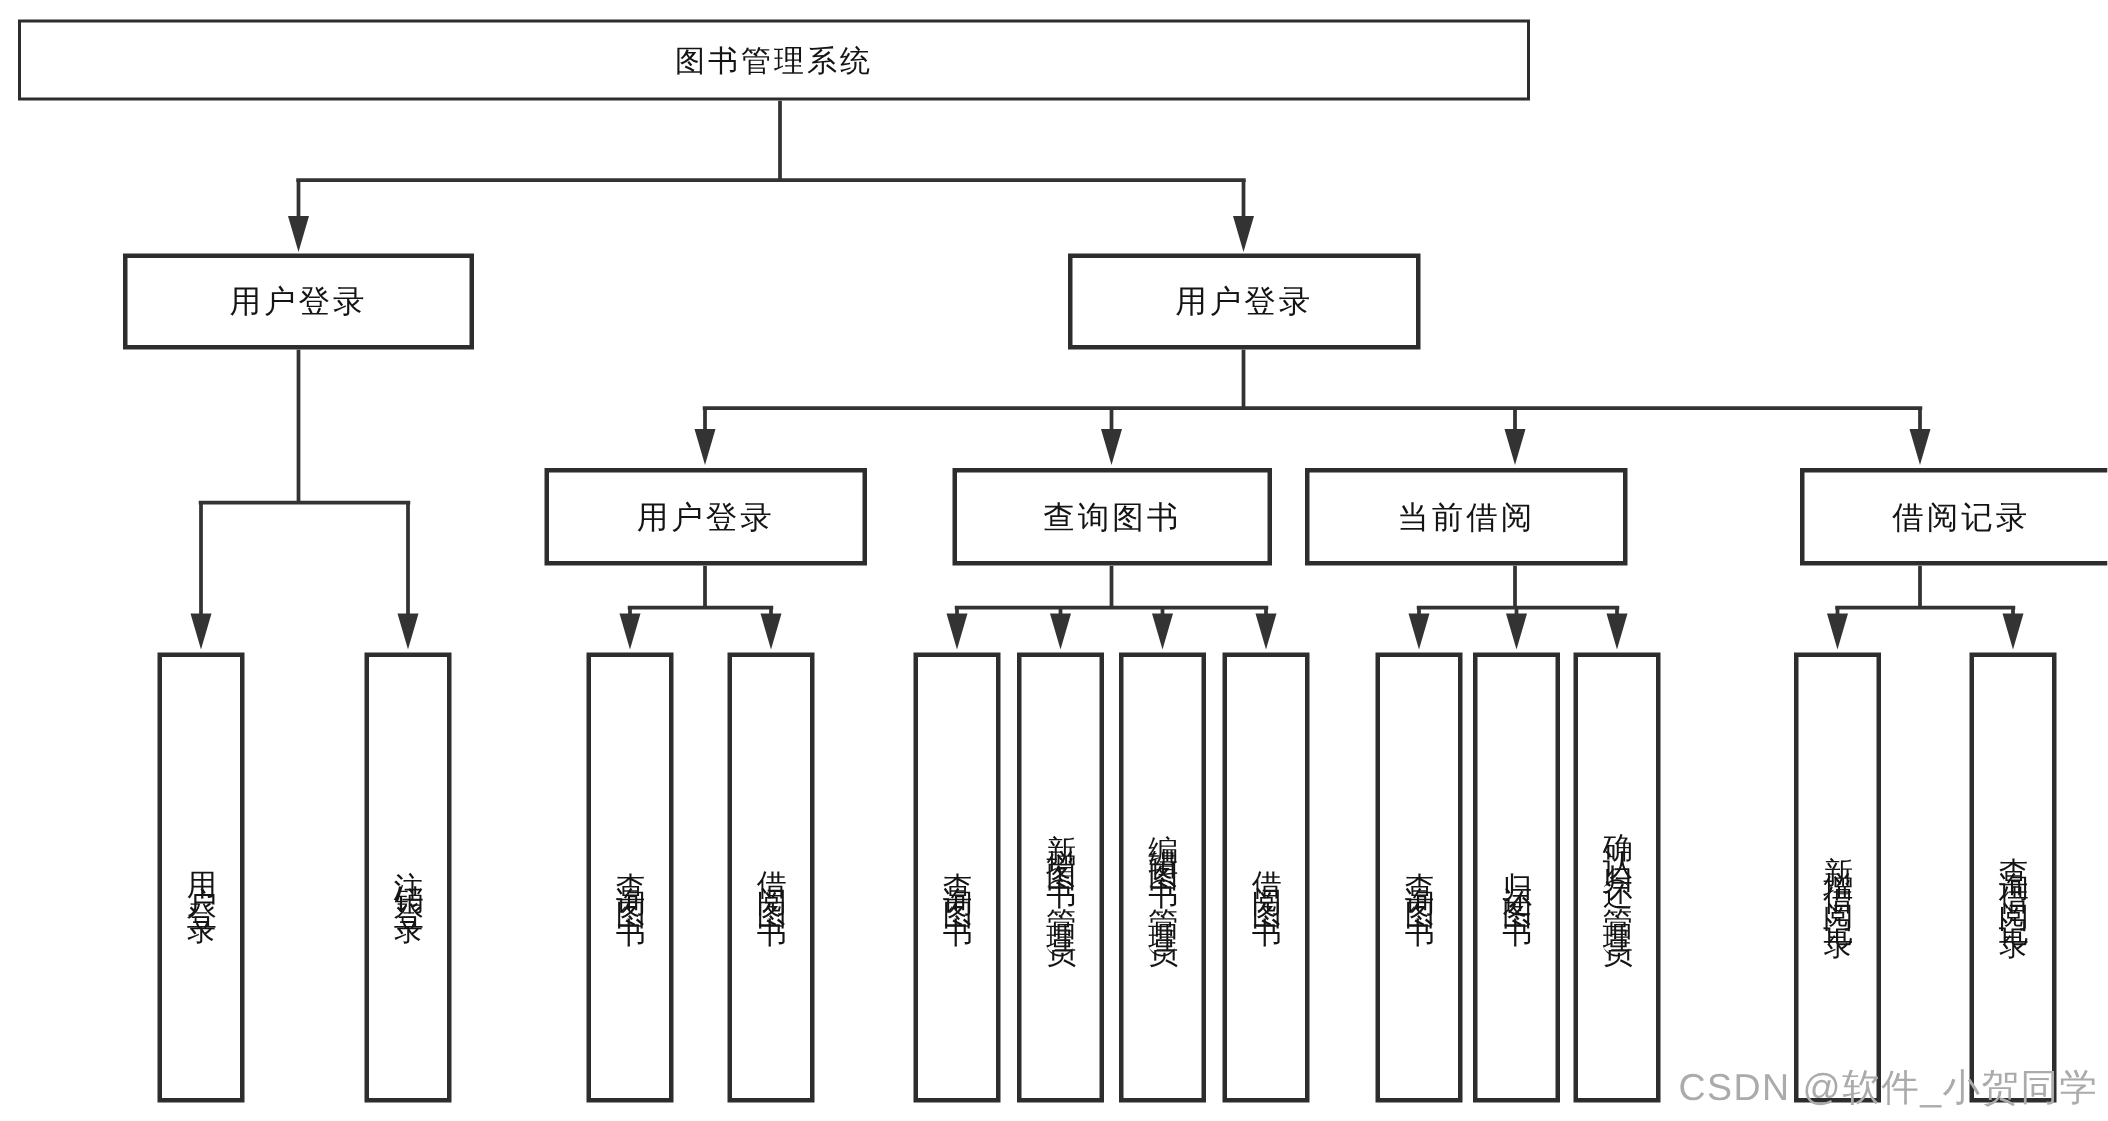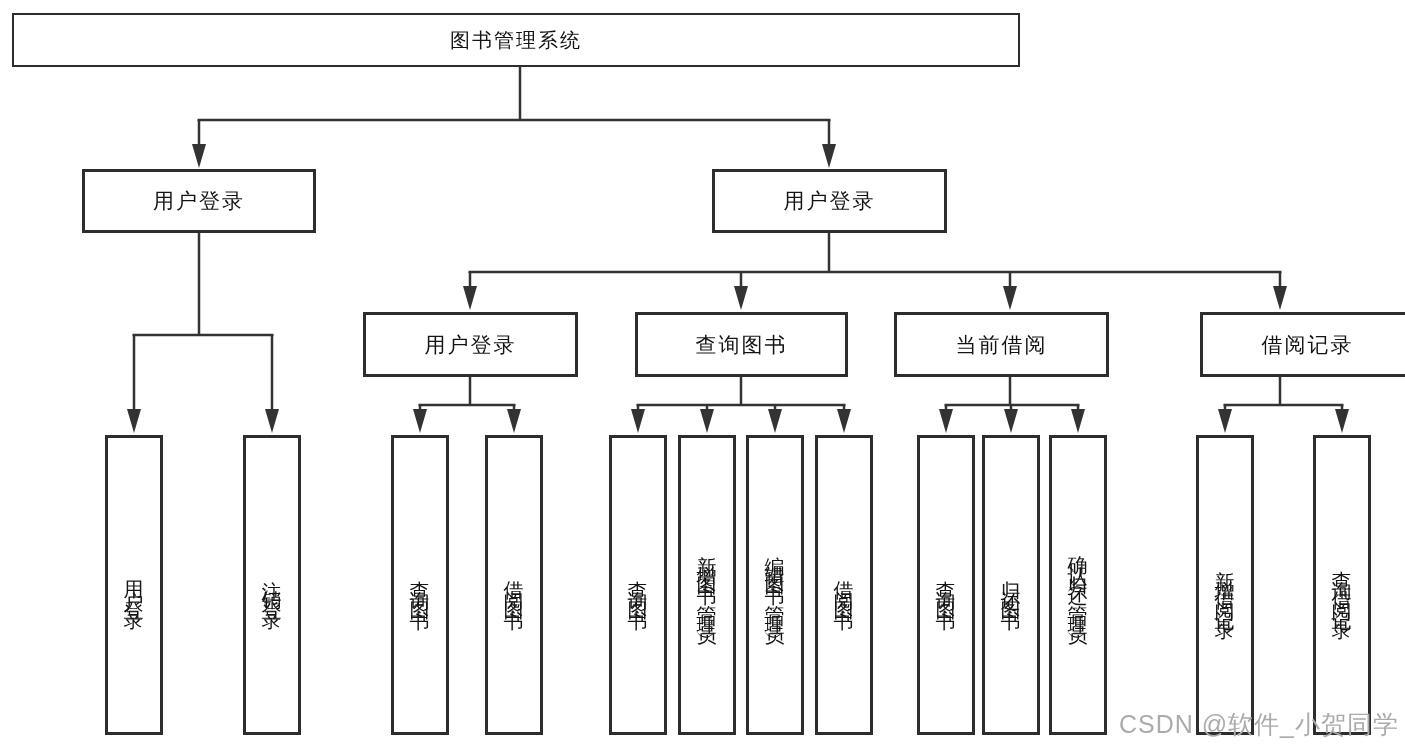--- a/index.html
+++ b/index.html
@@ -137,21 +137,21 @@
     <path class="arrow" d="M1342 433 l-7 -24 l14 0 z"></path>
   </svg>
 
   <div class="box root" style="left:12px; top:13px; width:1008px; height:54px;">图书管理系统</div>
 
   <div class="box lvl" style="left:82px; top:169px; width:234px; height:64px;">用户登录</div>
   <div class="box lvl" style="left:712px; top:169px; width:235px; height:64px;">用户登录</div>
 
   <div class="box lvl" style="left:363px; top:312px; width:215px; height:65px;">用户登录</div>
   <div class="box lvl" style="left:635px; top:312px; width:213px; height:65px;">查询图书</div>
-  <div class="box lvl" style="left:894px; top:312px; width:215px; height:65px;">当前借阅</div>
+  <div class="box lvl" style="left:870px; top:312px; width:215px; height:65px;">当前借阅</div>
   <div class="box lvl" style="left:1172px; top:312px; width:215px; height:65px;margin-left:28px;">借阅记录</div>
 
   <div class="box leaf" style="left:105px; top:435px; width:58px; height:300px;">
     <span class="vtext">用户登录</span>
   </div>
   <div class="box leaf" style="left:243px; top:435px; width:58px; height:300px;">
     <span class="vtext">注销登录</span>
   </div>
 
   <div class="box leaf" style="left:391px; top:435px; width:58px; height:300px;">

